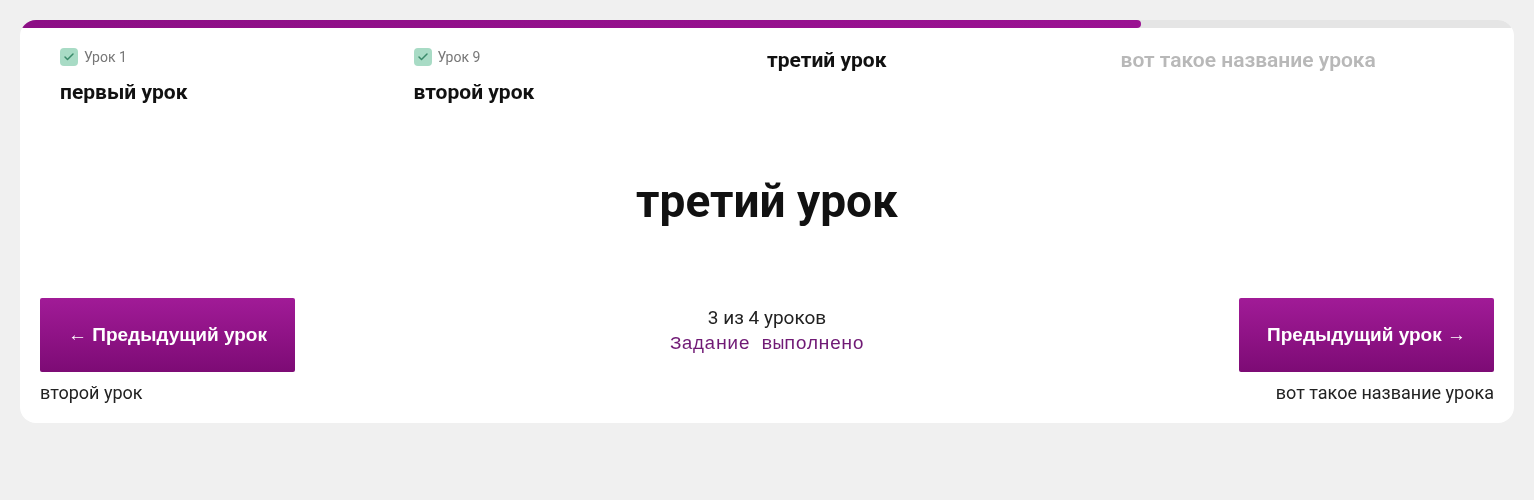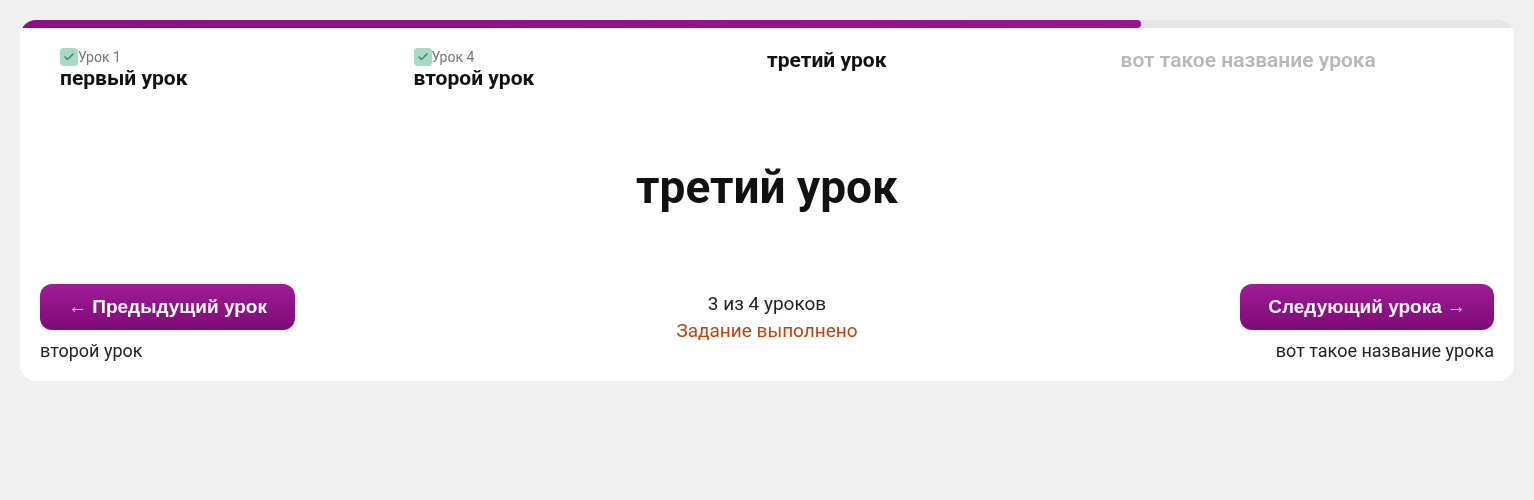--- a/index.html
+++ b/index.html
@@ -36,20 +36,22 @@
       display: flex;
       padding: 20px 40px 30px 40px;
     }
     .lesson-col {
       flex: 1;
       padding-right: 20px;
     }
     .lesson-head {
       display: flex;
       align-items: center;
+      gap: 6px;
+      margin-bottom: 14px;
     }
     .check-icon {
       width: 18px;
       height: 18px;
       border-radius: 4px;
       display: inline-flex;
       align-items: center;
       justify-content: center;
       flex-shrink: 0;
     }
@@ -104,38 +106,39 @@
     }
     .footer-right {
       text-align: right;
     }
     .nav-btn {
       display: inline-block;
       background: linear-gradient(180deg, #a11b97, #7d0b75);
       color: #fff;
       font-size: 19px;
       font-weight: 700;
-      padding: 12px 28px;
-      border-radius: 12px;
+      padding: 26px 28px;
+      border-radius: 2px;
       border: none;
       cursor: pointer;
       margin-bottom: 10px;
     }
     .nav-sub {
       font-size: 18px;
       color: #222;
     }
     .counter-text {
       font-size: 19px;
       color: #222;
       margin-bottom: 4px;
     }
     .status-text {
       font-size: 19px;
-      color: #c2410c;
+      color: #701a75;
+      font-family: Liberation Mono, monospace;
     }
   </style>
 </head>
 <body>
 
 <div class="card">
   <div class="progress-track">
     <div class="progress-fill"></div>
   </div>
 
@@ -152,21 +155,21 @@
       <div class="lesson-title">первый урок</div>
     </div>
 
     <div class="lesson-col">
       <div class="lesson-head">
         <span class="check-icon done">
           <svg width="12" height="12" viewBox="0 0 24 24" fill="none" stroke-width="3" stroke-linecap="round" stroke-linejoin="round">
               <polyline points="20 6 9 17 4 12"></polyline>
             </svg>
         </span>
-        <span class="lesson-label">Урок 4</span>
+        <span class="lesson-label">Урок 9</span>
       </div>
       <div class="lesson-title">второй урок</div>
     </div>
 
     <div class="lesson-col">
       <div class="lesson-title">третий урок</div>
     </div>
 
     <div class="lesson-col inactive">
       <div class="lesson-title">вот такое название урока</div>
@@ -178,17 +181,17 @@
   <div class="footer-row">
     <div class="footer-left">
       <button class="nav-btn">← Предыдущий урок</button>
       <div class="nav-sub">второй урок</div>
     </div>
     <div class="footer-center">
       <div class="counter-text">3 из 4 уроков</div>
       <div class="status-text">Задание выполнено</div>
     </div>
     <div class="footer-right">
-      <button class="nav-btn">Следующий урока →</button>
+      <button class="nav-btn">Предыдущий урок →</button>
       <div class="nav-sub">вот такое название урока</div>
     </div>
   </div>
 </div>
 
 </body></html>

